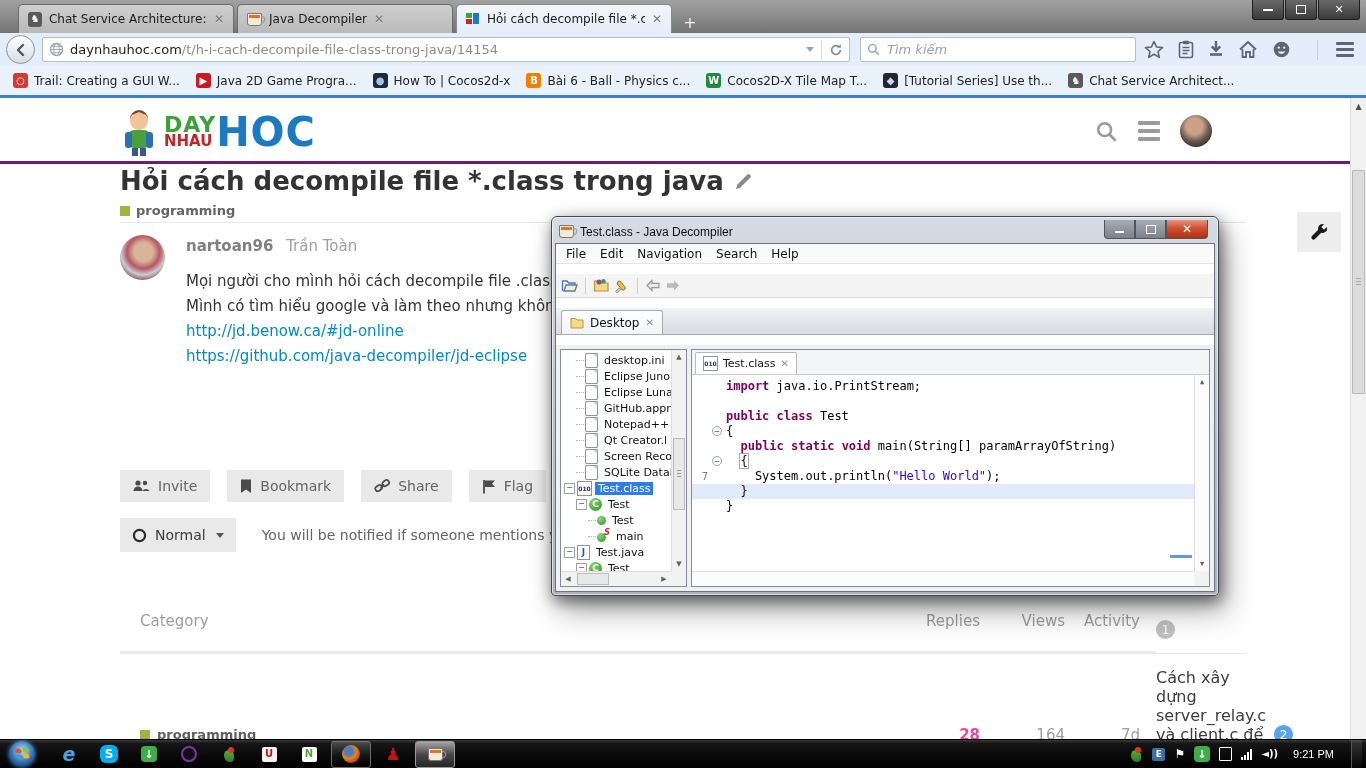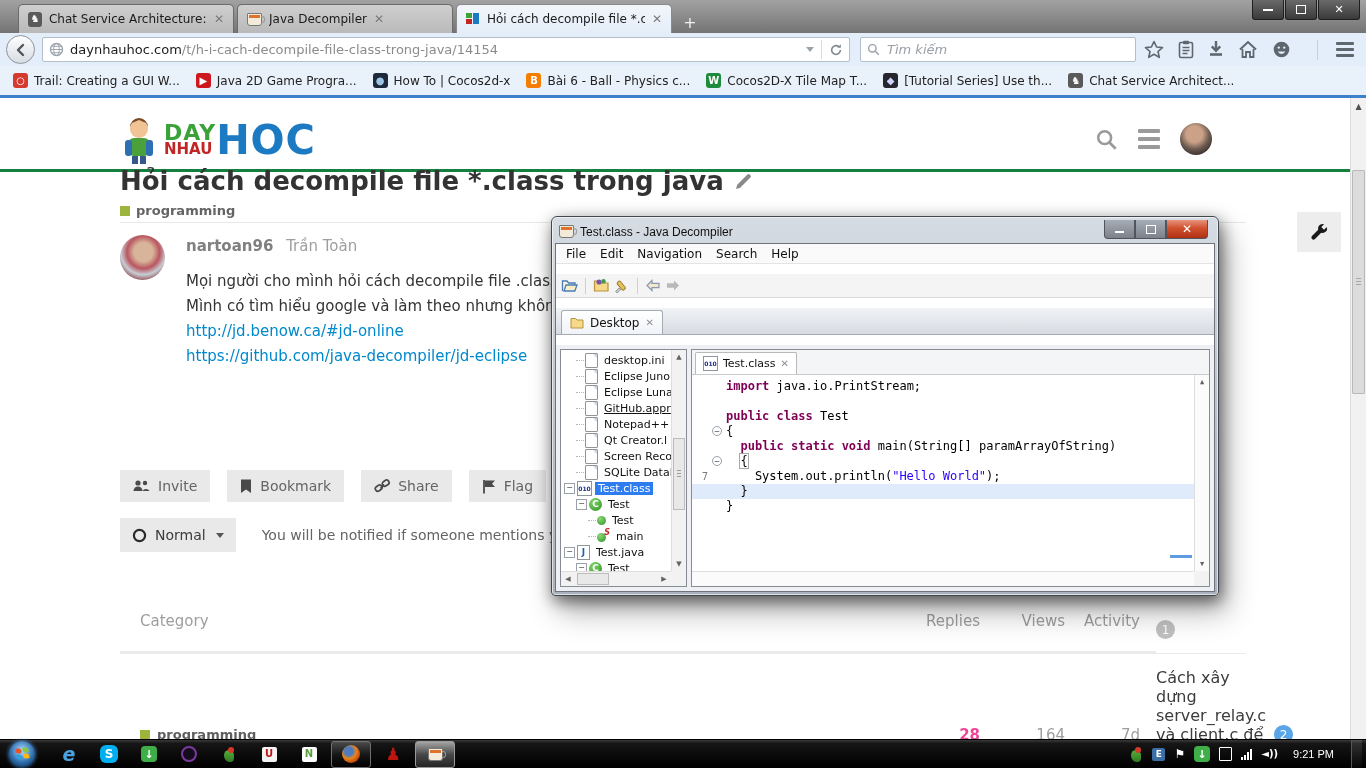--- a/index.html
+++ b/index.html
@@ -45,21 +45,21 @@
   .nav-icons{display:flex;align-items:center;margin-left:8px;gap:14px;}
   .nav-sep{width:1px;height:20px;background:#c3cfdd;margin-left:12px;margin-right:4px;}
   .bookmarksbar{position:absolute;top:66px;left:0;width:1366px;height:29px;background:#e9f1fb;
     display:flex;align-items:center;padding-left:5px;box-sizing:border-box;}
   .bm{display:flex;align-items:center;gap:6px;font-size:12px;color:#222;padding:0 8px;height:22px;}
   .bi{width:15px;height:15px;border-radius:3px;display:flex;align-items:center;justify-content:center;
     font-size:10px;font-weight:bold;line-height:1;}
   .chrome-accent{position:absolute;top:95px;left:0;width:1366px;height:3px;background:#3c81c9;}
   
   .page{position:absolute;top:98px;left:0;width:1366px;height:642px;background:#fff;overflow:hidden;}
-  .site-header{position:absolute;top:12px;left:0;right:16px;height:59px;border-bottom:3px solid #15803d;}
+  .site-header{position:absolute;top:4px;left:0;right:16px;height:59px;border-bottom:3px solid #701a75;}
   .logo{position:absolute;left:118px;top:6px;display:flex;align-items:center;}
   .logo-stack{display:flex;flex-direction:column;line-height:.85;margin-left:4px;}
   .logo-day{font-size:22px;font-weight:bold;color:#3ba23a;letter-spacing:1px;}
   .logo-nhau{font-size:15px;font-weight:bold;color:#c32525;}
   .logo-hoc{font-size:40px;font-weight:800;color:#1c7ac2;line-height:.9;letter-spacing:1px;}
   .hdr-icons{position:absolute;right:138px;top:13px;display:flex;align-items:center;gap:20px;}
   .burger{display:flex;flex-direction:column;gap:4px;}
   .burger i{display:block;width:22px;height:4px;background:#9a9a9a;border-radius:1px;}
   .hdr-avatar{width:32px;height:32px;border-radius:50%;
     background:radial-gradient(circle at 45% 35%,#cbA187 0 30%,#6b5a50 55%,#26211e 90%);}
@@ -607,21 +607,21 @@
               </span>
               <span class="tlabel">Eclipse Juno</span>
             </div>
             <div class="trow" style="padding-left: 15px;">
               <span class="tdots"></span>
               <span class="ticon">
                 <span class="ic-file"></span>
               </span>
               <span class="tlabel">Eclipse Luna</span>
             </div>
-            <div class="trow" style="padding-left: 15px; text-decoration: underline;">
+            <div class="trow" style="padding-left: 15px;">
               <span class="tdots"></span>
               <span class="ticon">
                 <span class="ic-file"></span>
               </span>
               <span class="tlabel">GitHub.appr</span>
             </div>
             <div class="trow" style="padding-left: 15px;">
               <span class="tdots"></span>
               <span class="ticon">
                 <span class="ic-file"></span>

